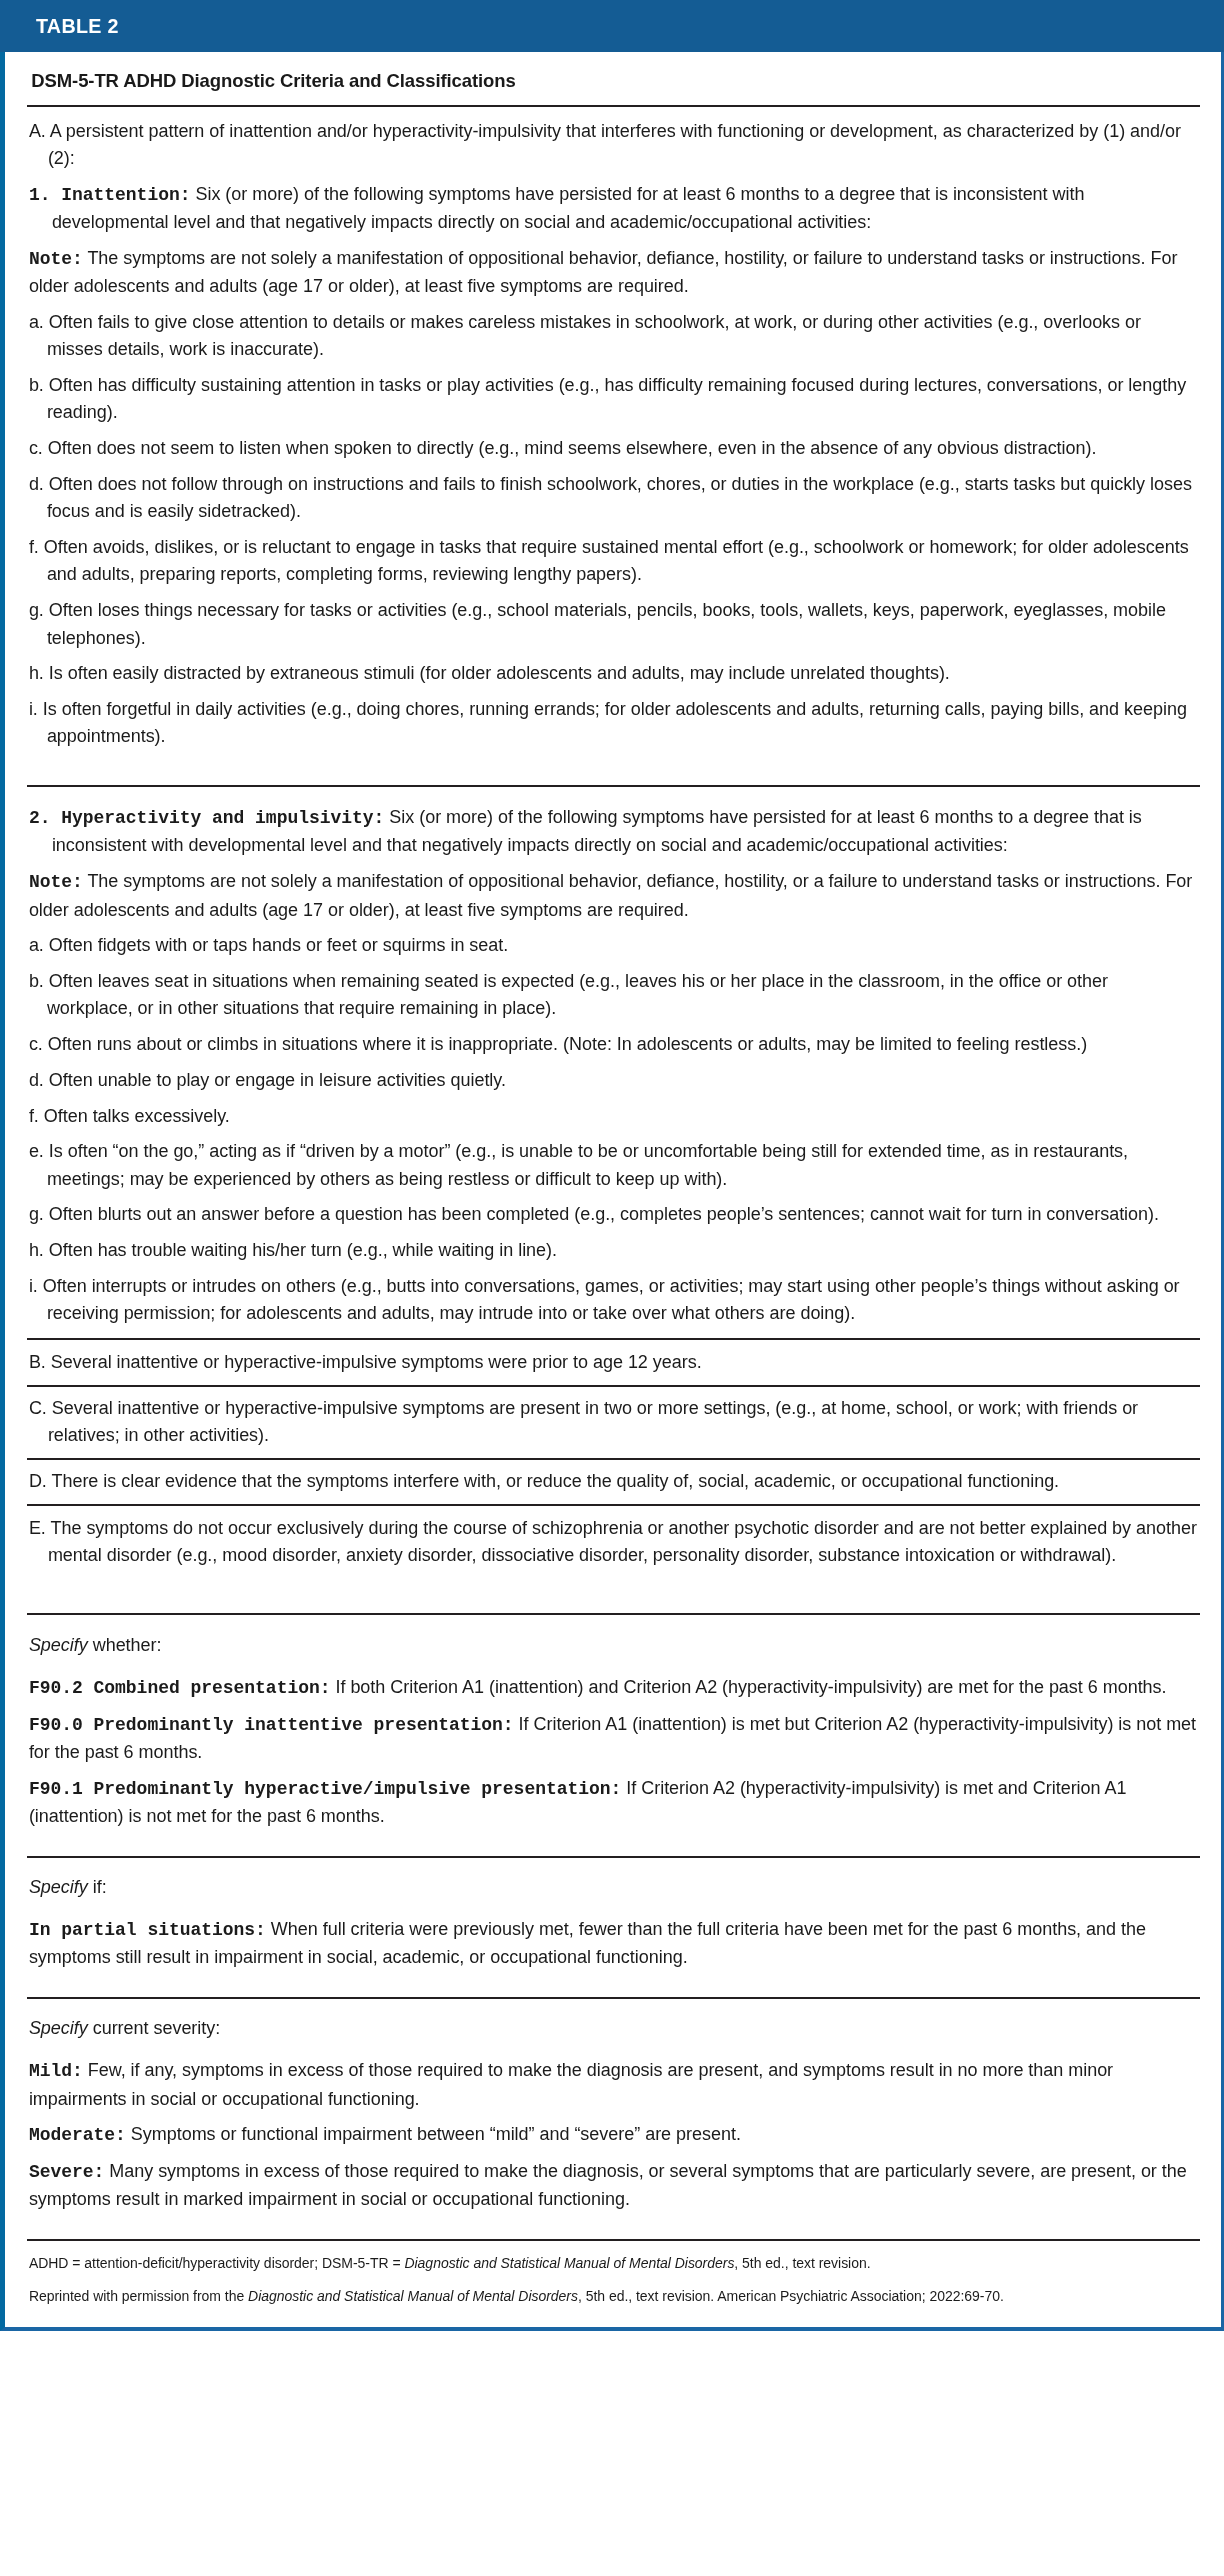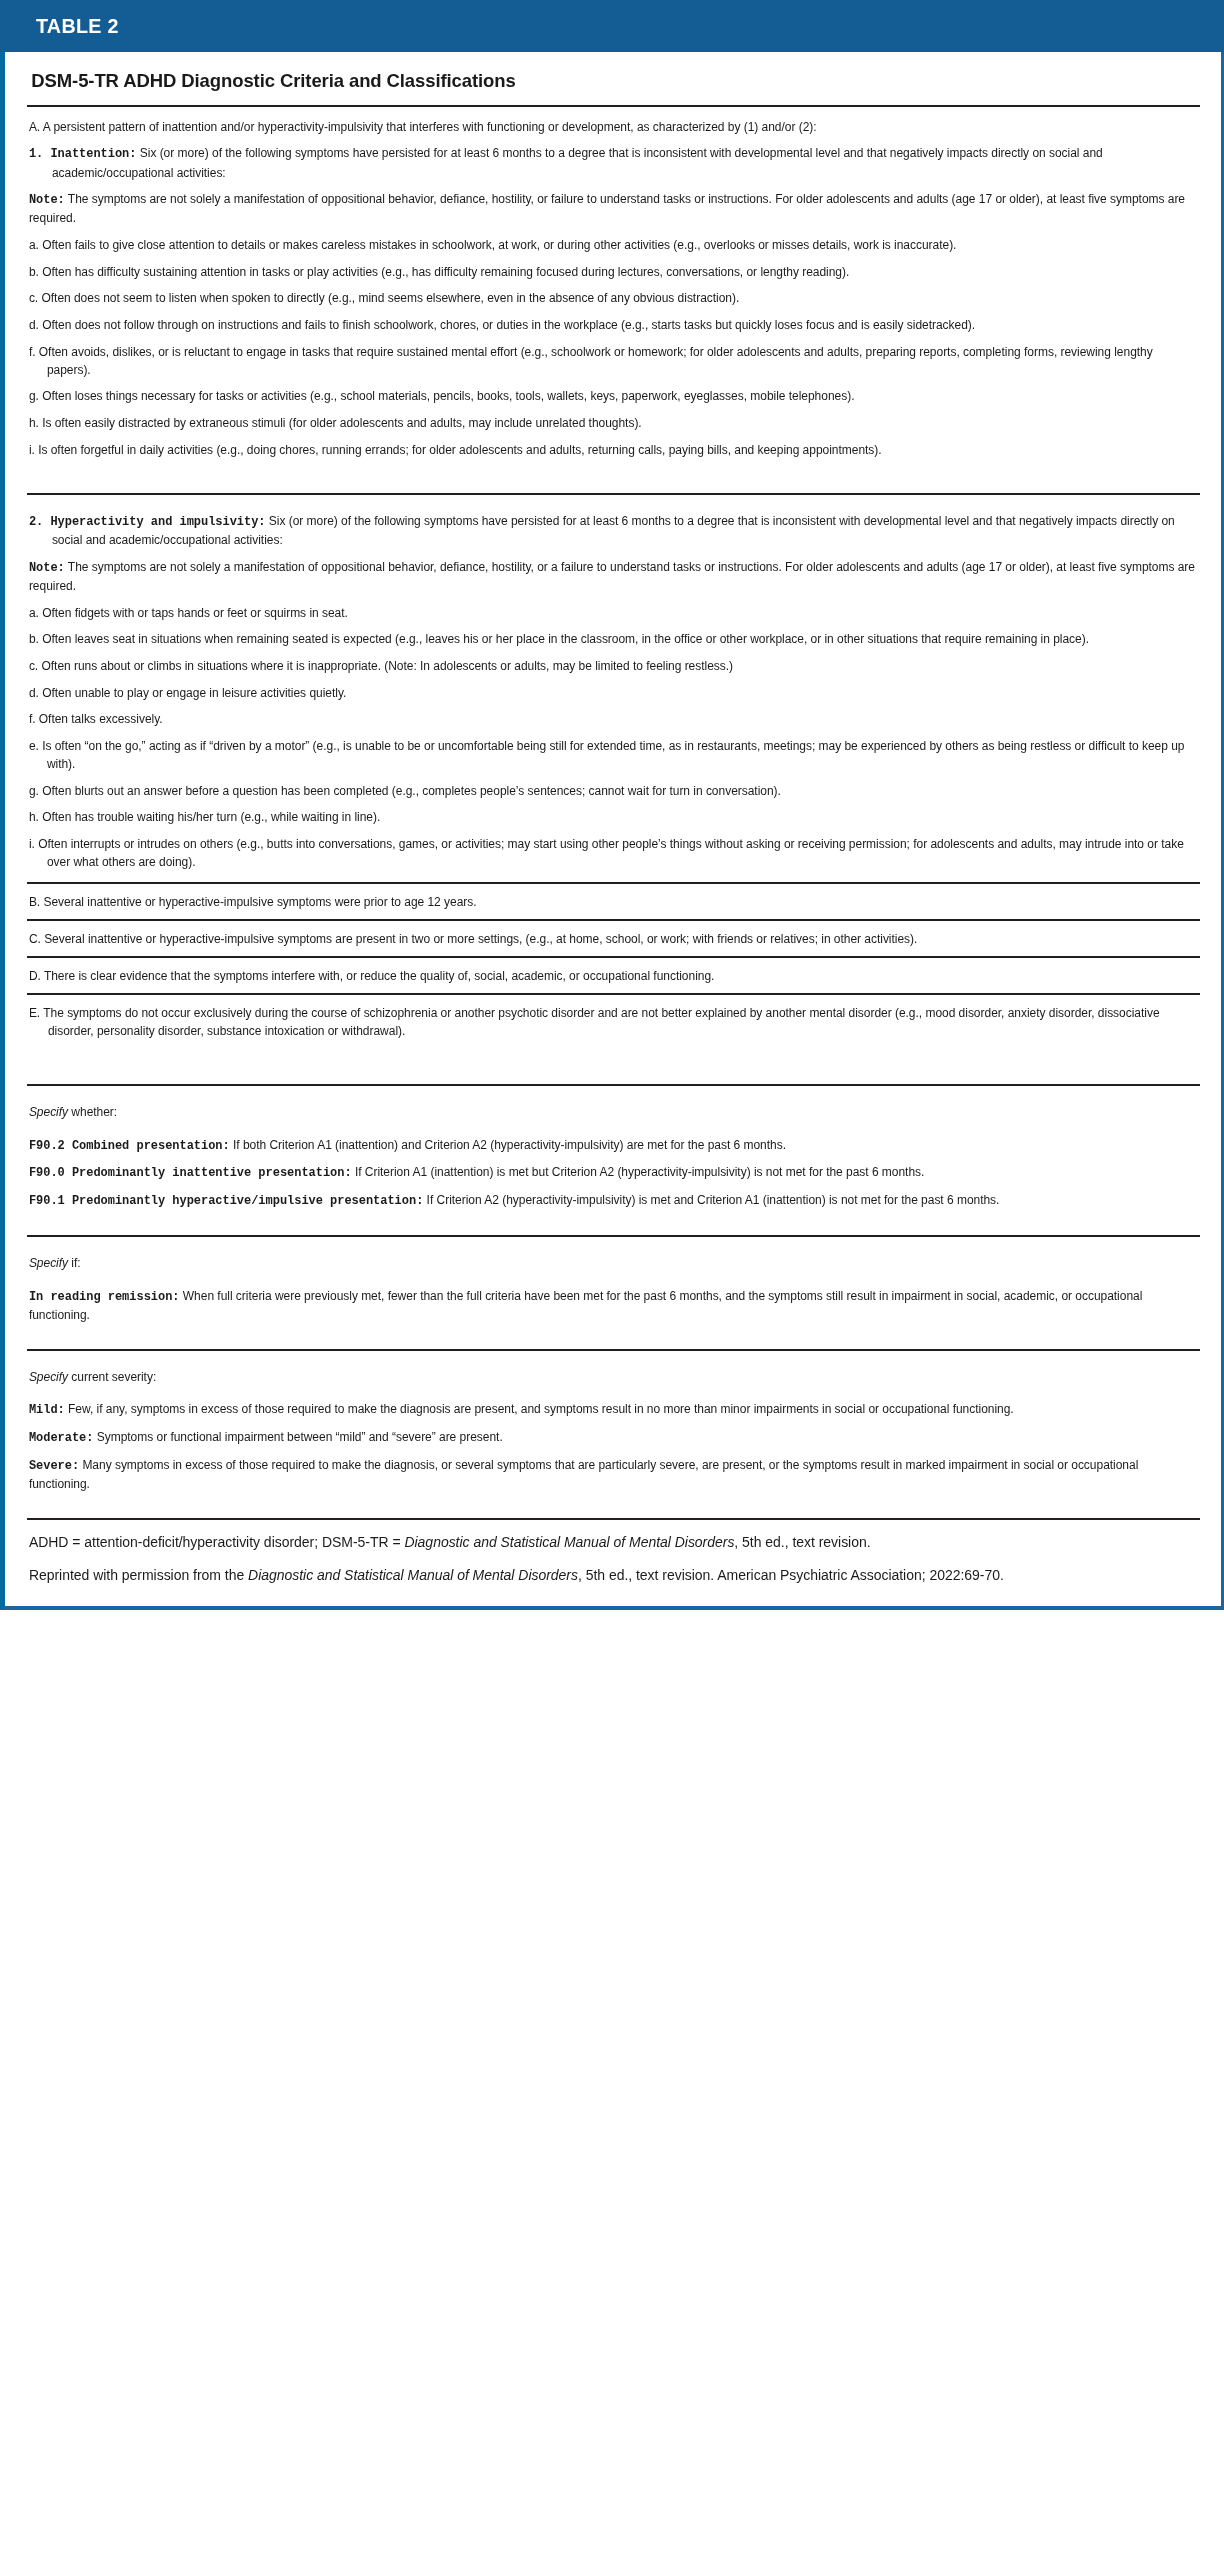--- a/index.html
+++ b/index.html
@@ -67,21 +67,21 @@
     height: 0;
   }
 
   
   .block {
     padding: 10.7px 2.4px 10.7px 2.4px;
   }
   .block-tight { padding: 8.4px 2.4px 8.4px 2.4px; }
 
   p.line {
-    font-size: 12px;
+    font-size: 18px;
     line-height: 1.52;
     color: #1b1b1b;
     margin: 0 0 8.4px 0;
     letter-spacing: -0.03px;
   }
   p.line:last-child { margin-bottom: 0; }
 
   
   .lvl-A {
     padding-left: 19px;
@@ -216,21 +216,21 @@
       <p class="line lvl-spec"><span class="b">F90.1 Predominantly hyperactive/impulsive presentation:</span><span> If Criterion A2 (hyperactivity-impulsivity) is met and Criterion A1 (inattention) is not met for the past 6 months.</span></p>
       <div class="spacer-sm"></div>
     </div>
 
     <hr class="rule-sec">
 
     <div class="block">
       <div class="spacer-sm"></div>
       <p class="line lvl-spec"><span class="i">Specify</span><span> if:</span></p>
       <div class="spacer-sm"></div>
-      <p class="line lvl-spec"><span class="b">In reading remission:</span><span> When full criteria were previously met, fewer than the full criteria have been met for the past 6 months, and the symptoms still result in impairment in social, academic, or occupational functioning.</span></p>
+      <p class="line lvl-spec"><span class="b">In partial situations:</span><span> When full criteria were previously met, fewer than the full criteria have been met for the past 6 months, and the symptoms still result in impairment in social, academic, or occupational functioning.</span></p>
       <div class="spacer-sm"></div>
     </div>
 
     <hr class="rule-sec">
 
     <div class="block">
       <div class="spacer-sm"></div>
       <p class="line lvl-spec"><span class="i">Specify</span><span> current severity:</span></p>
       <div class="spacer-sm"></div>
 

